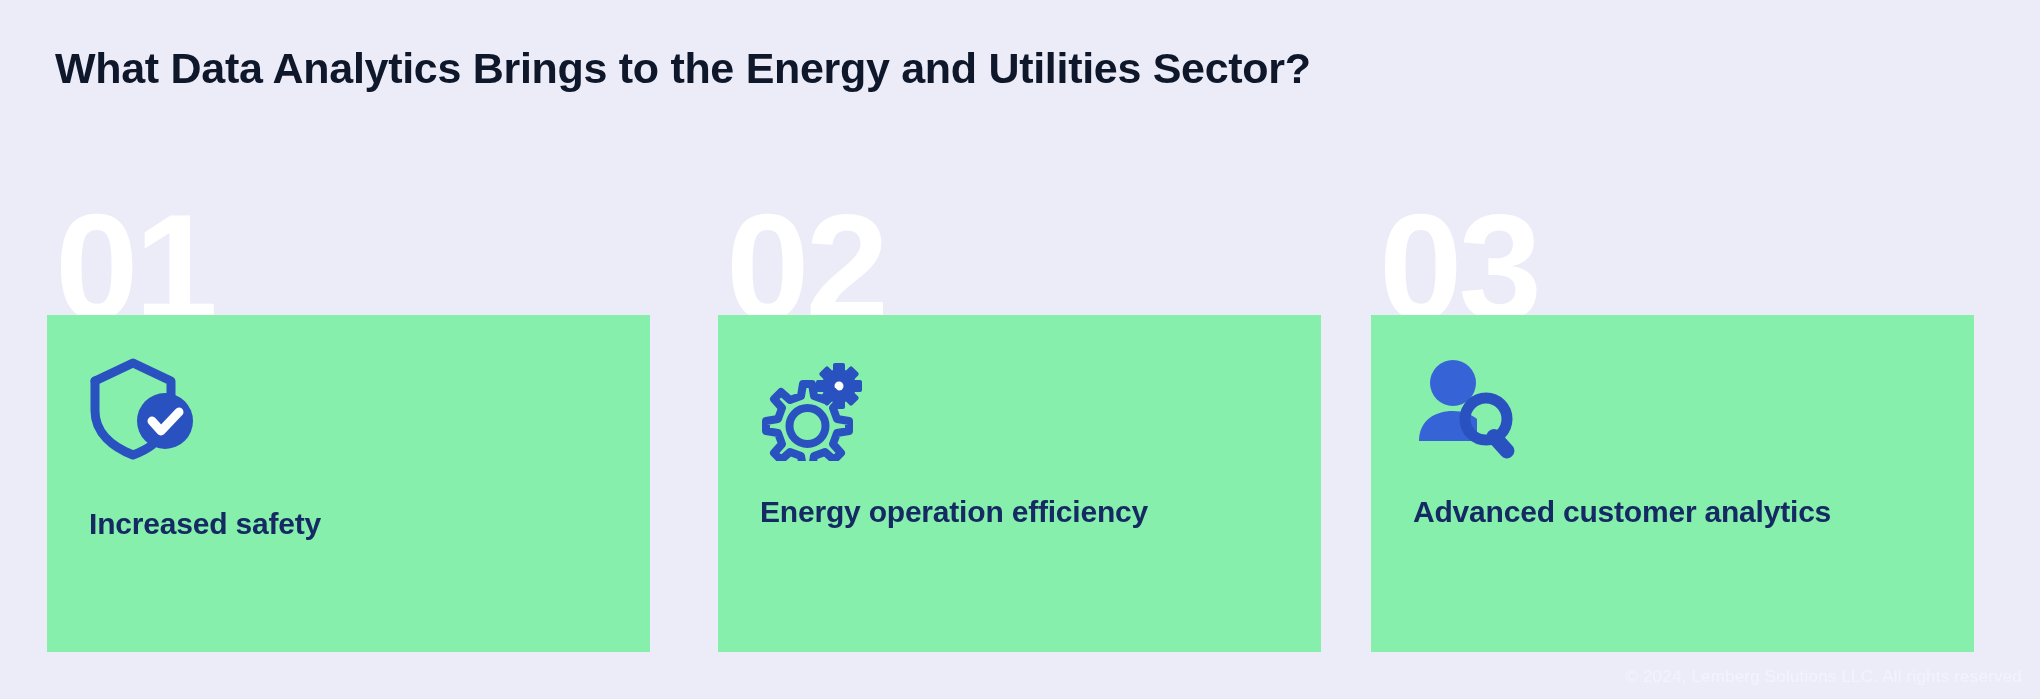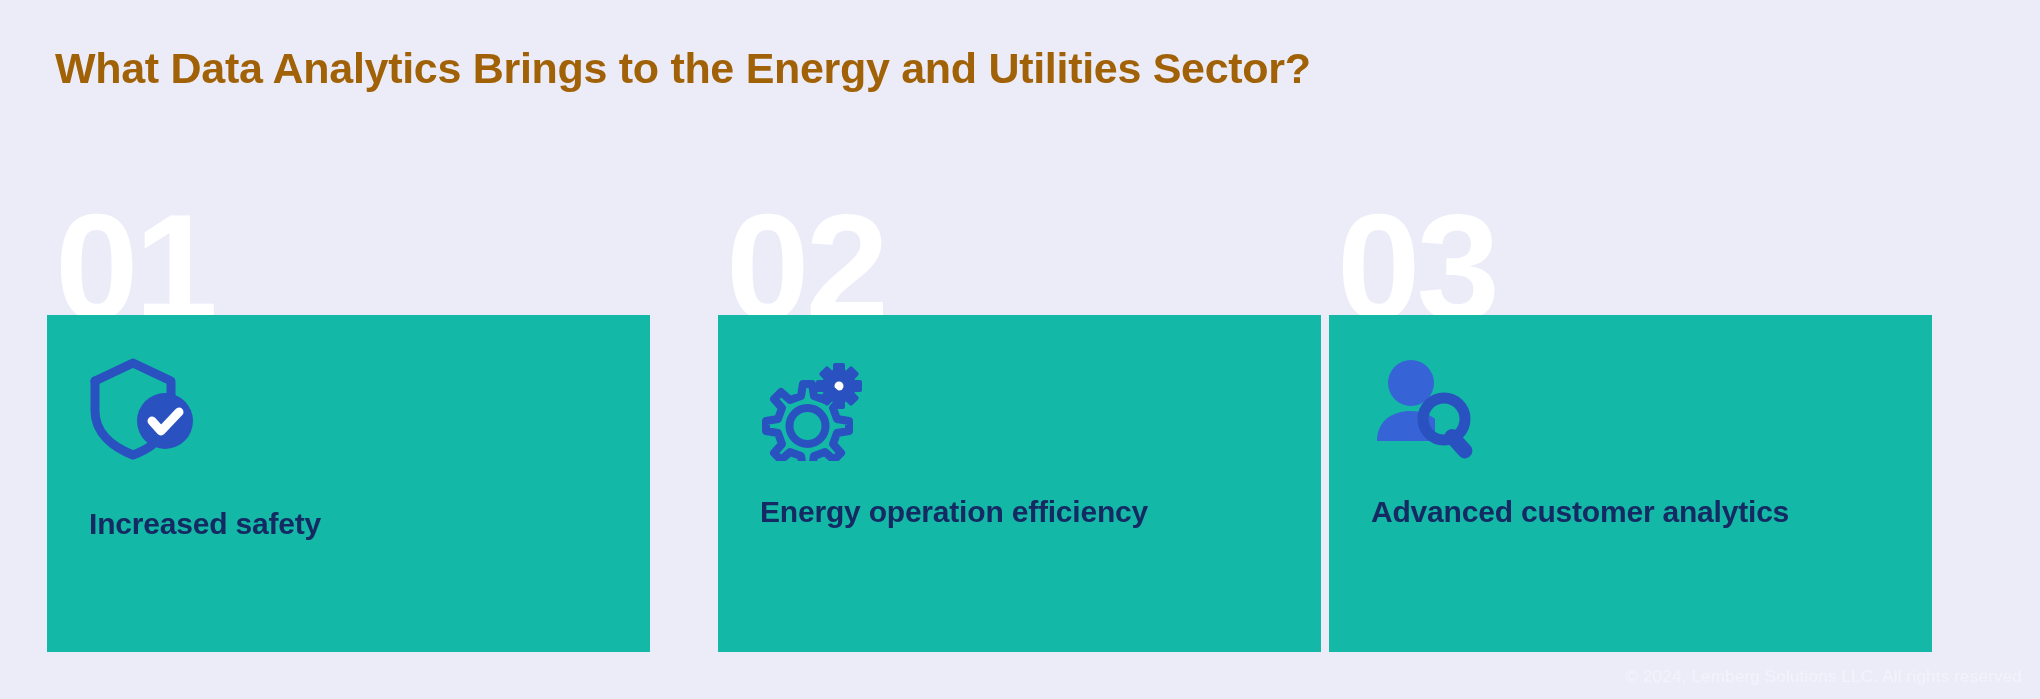--- a/index.html
+++ b/index.html
@@ -18,42 +18,42 @@
   }
 
   
   .page-title {
     position:absolute;
     left:55px;
     top:44px;
     font-size:43px;
     font-weight:bold;
     letter-spacing:-0.3px;
-    color:#a16207;
+    color:#0f172a;
     white-space:nowrap;
   }
 
   
   .cards {
     position:absolute;
     left:47px;
     top:200px;
     width:1946px;
     height:452px;
   }
 
   .card-wrap {
     position:absolute;
     top:0;
     width:603px;
     height:452px;
   }
   .card-wrap.c1 { left:0px; }
   .card-wrap.c2 { left:671px; }
-  .card-wrap.c3 { left:1282px; }
+  .card-wrap.c3 { left:1324px; }
 
   
   .card-number {
     position:absolute;
     left:8px;
     top:-8px;
     font-size:150px;
     line-height:150px;
     font-weight:bold;
     letter-spacing:-4px;
@@ -61,21 +61,21 @@
     z-index:1;
     user-select:none;
   }
 
   .card {
     position:absolute;
     left:0;
     top:115px;
     width:603px;
     height:337px;
-    background:#14b8a6;
+    background:#86efac;
     z-index:2;
   }
 
   .card-icon {
     position:absolute;
     left:42px;
     top:42px;
     width:110px;
     height:104px;
   }

